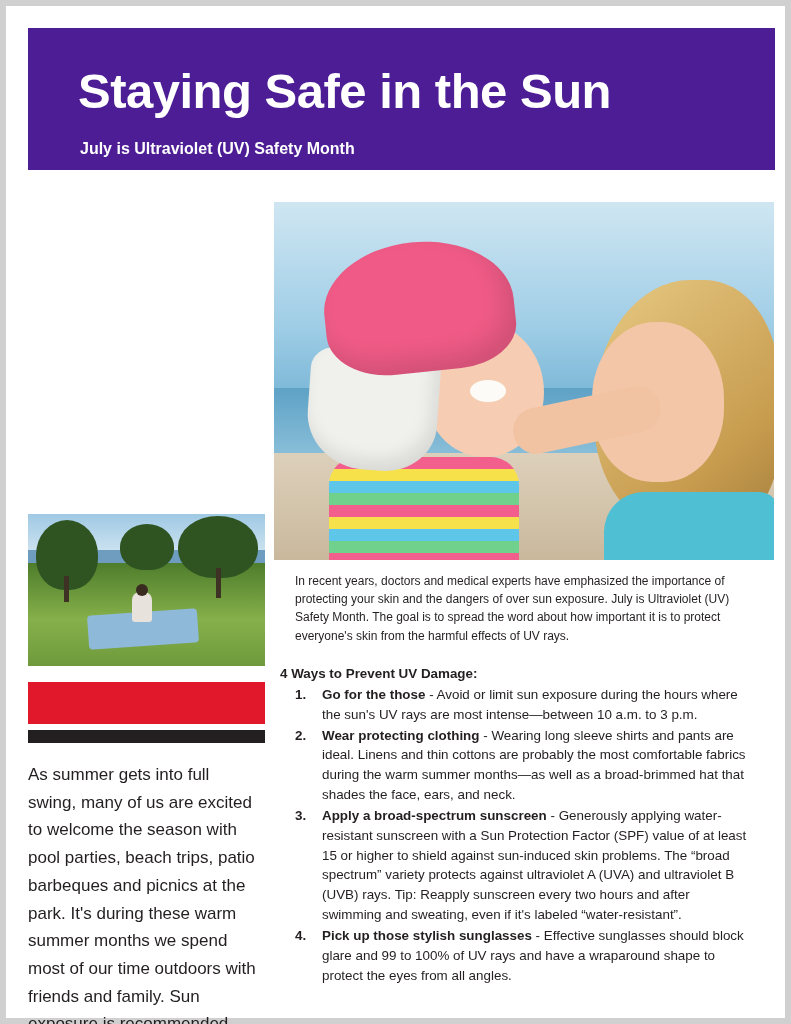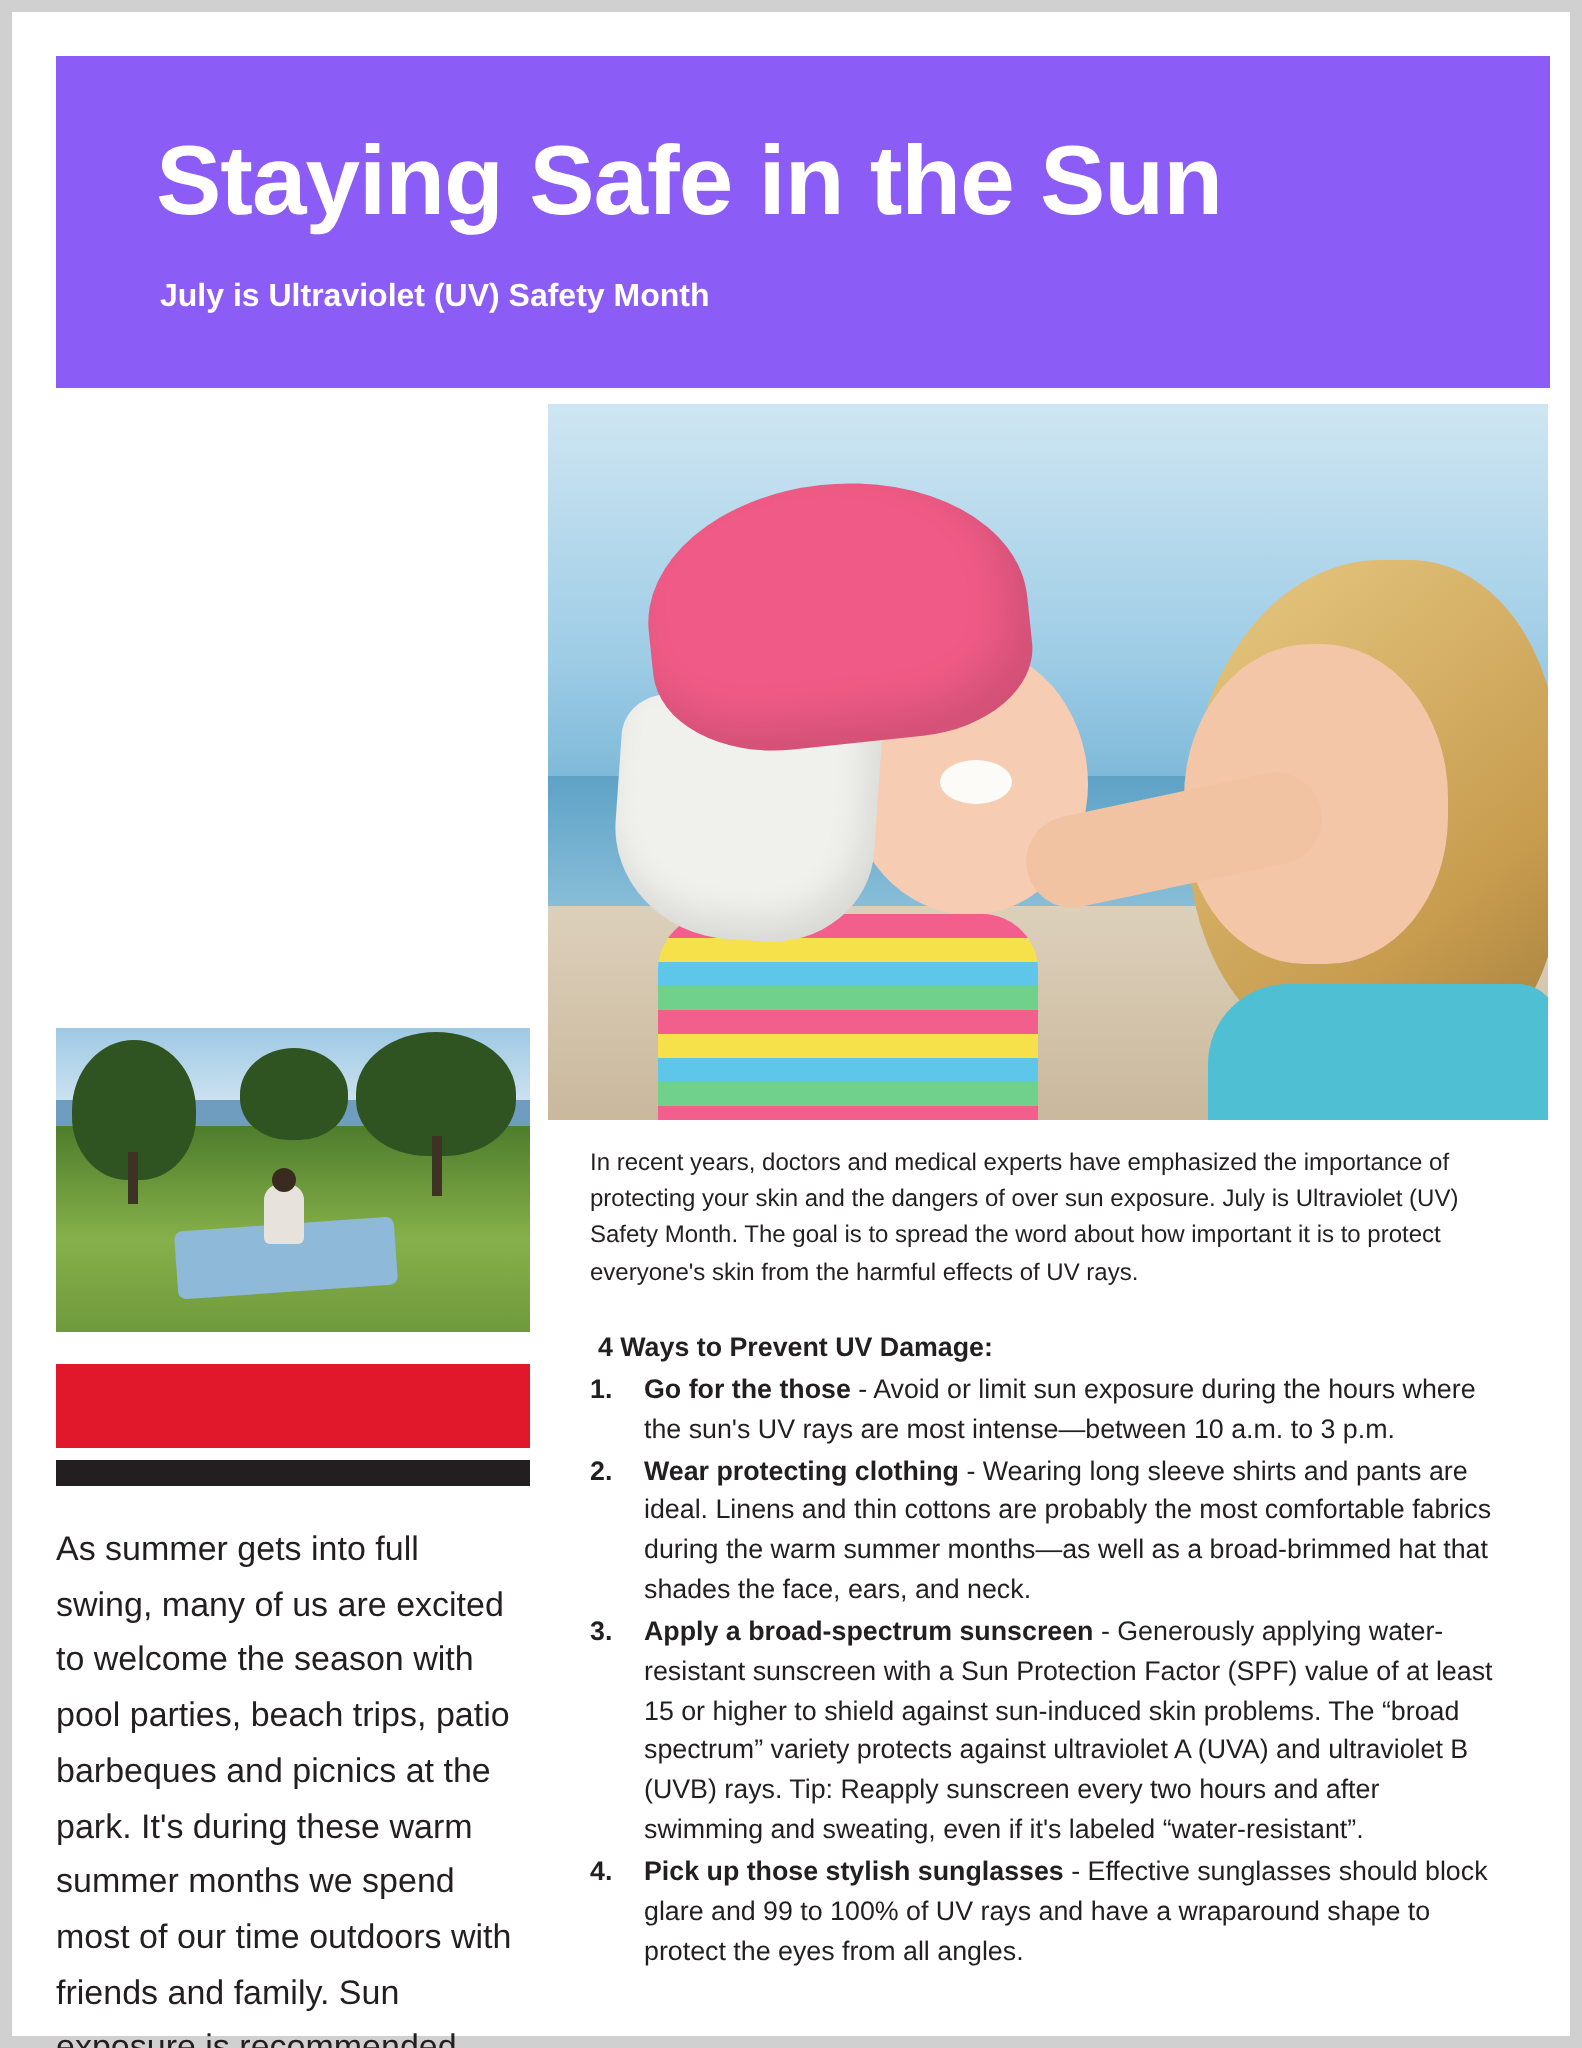--- a/index.html
+++ b/index.html
@@ -22,22 +22,22 @@
     background: #ffffff;
     box-sizing: border-box;
     border: 6px solid #d0d0d0;
   }
   
   .header-banner {
     position: absolute;
     left: 22px;
     top: 22px;
     width: 747px;
-    height: 166px;
-    background: #8b5cf6;
+    height: 142px;
+    background: #4c1d95;
   }
   .header-title {
     position: absolute;
     left: 50px;
     top: 38px;
     color: #ffffff;
     font-size: 49px;
     font-weight: bold;
     letter-spacing: -0.5px;
     line-height: 1.05;
@@ -236,21 +236,21 @@
     position: absolute;
     left: 289px;
     top: 566px;
     width: 448px;
     color: #231f20;
     font-size: 12px;
     line-height: 1.52;
   }
   .ways-title {
     position: absolute;
-    left: 293px;
+    left: 274px;
     top: 660px;
     color: #231f20;
     font-size: 13.4px;
     font-weight: bold;
   }
   .ways-list {
     position: absolute;
     left: 289px;
     top: 679px;
     width: 455px;

